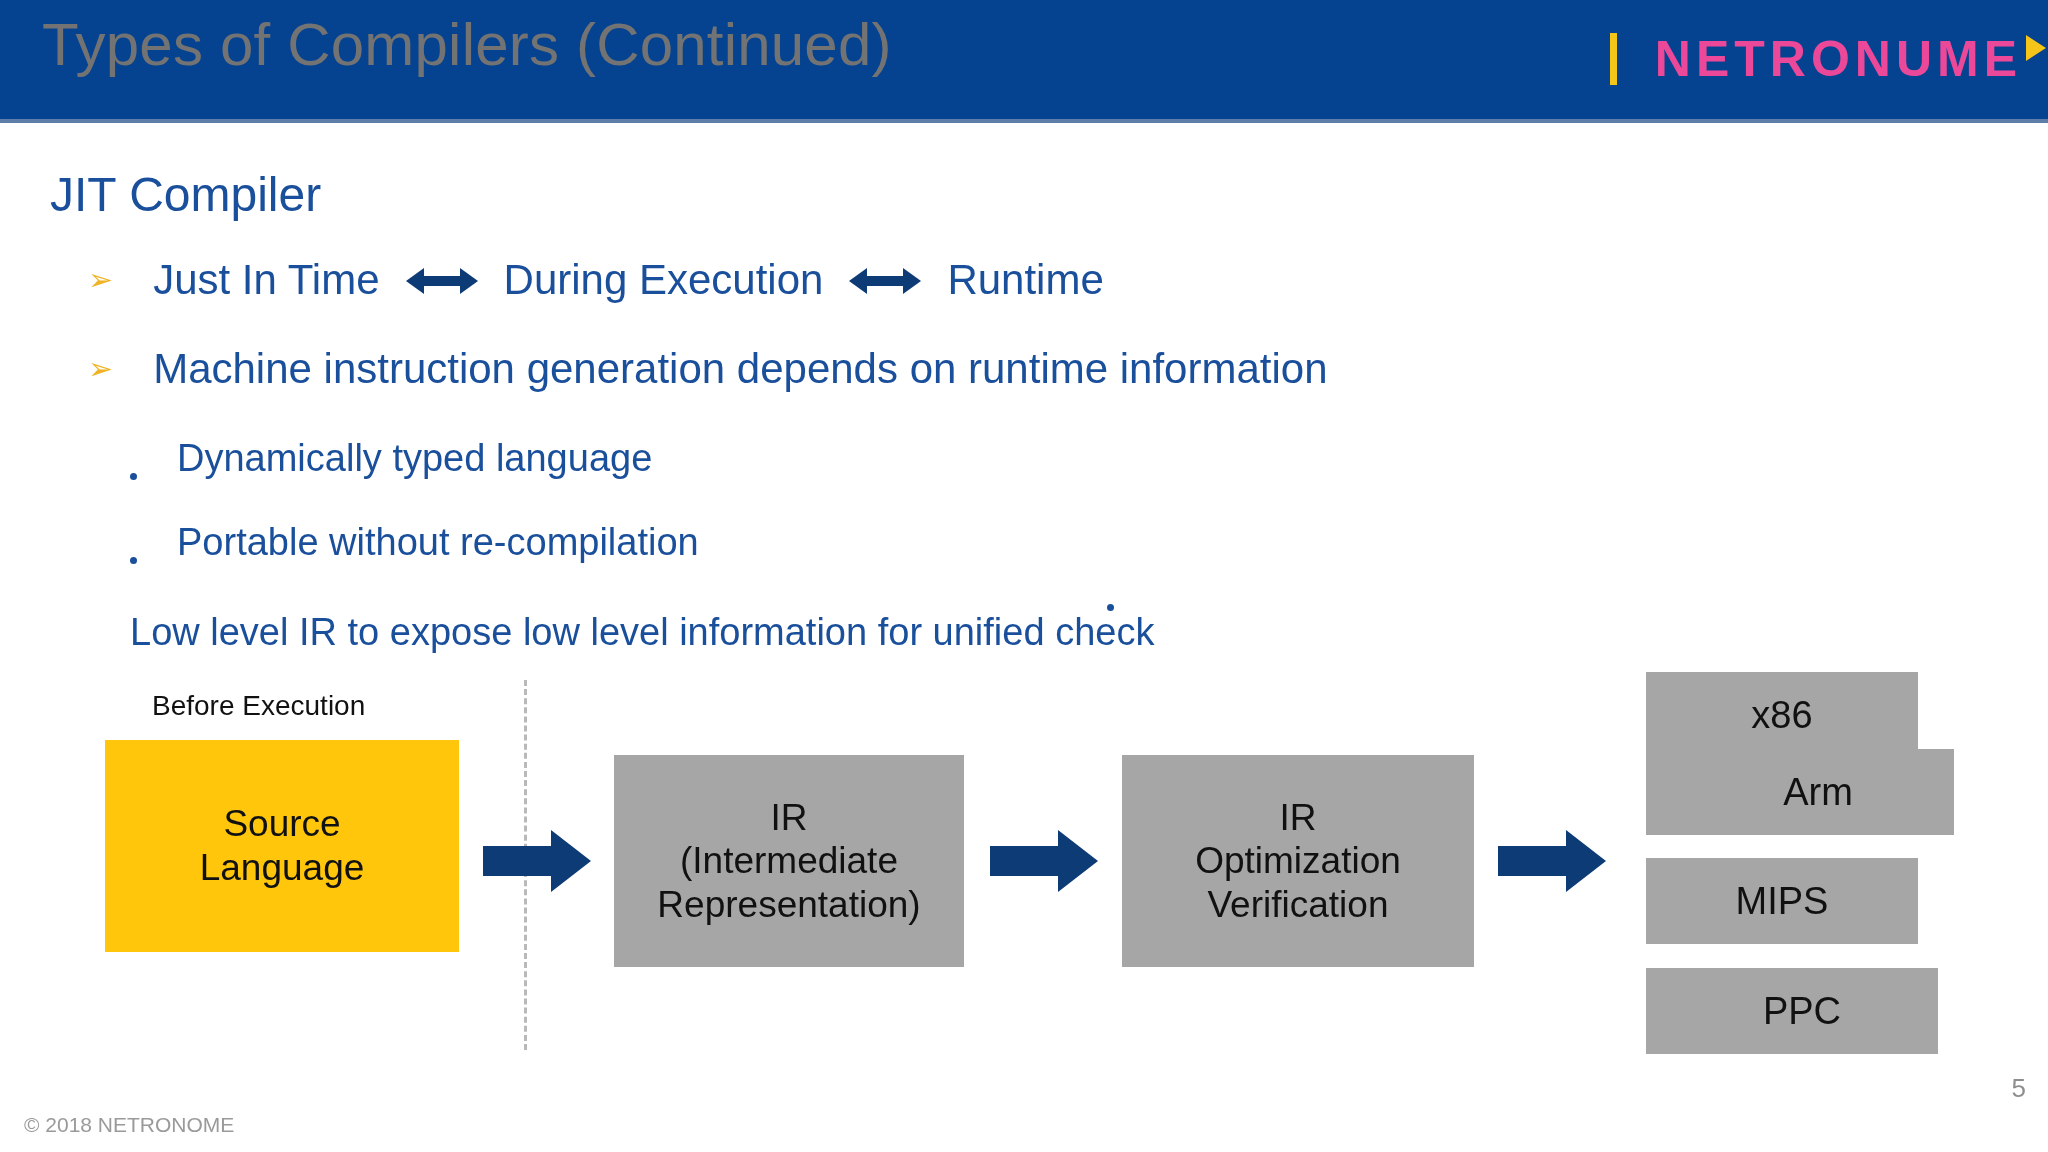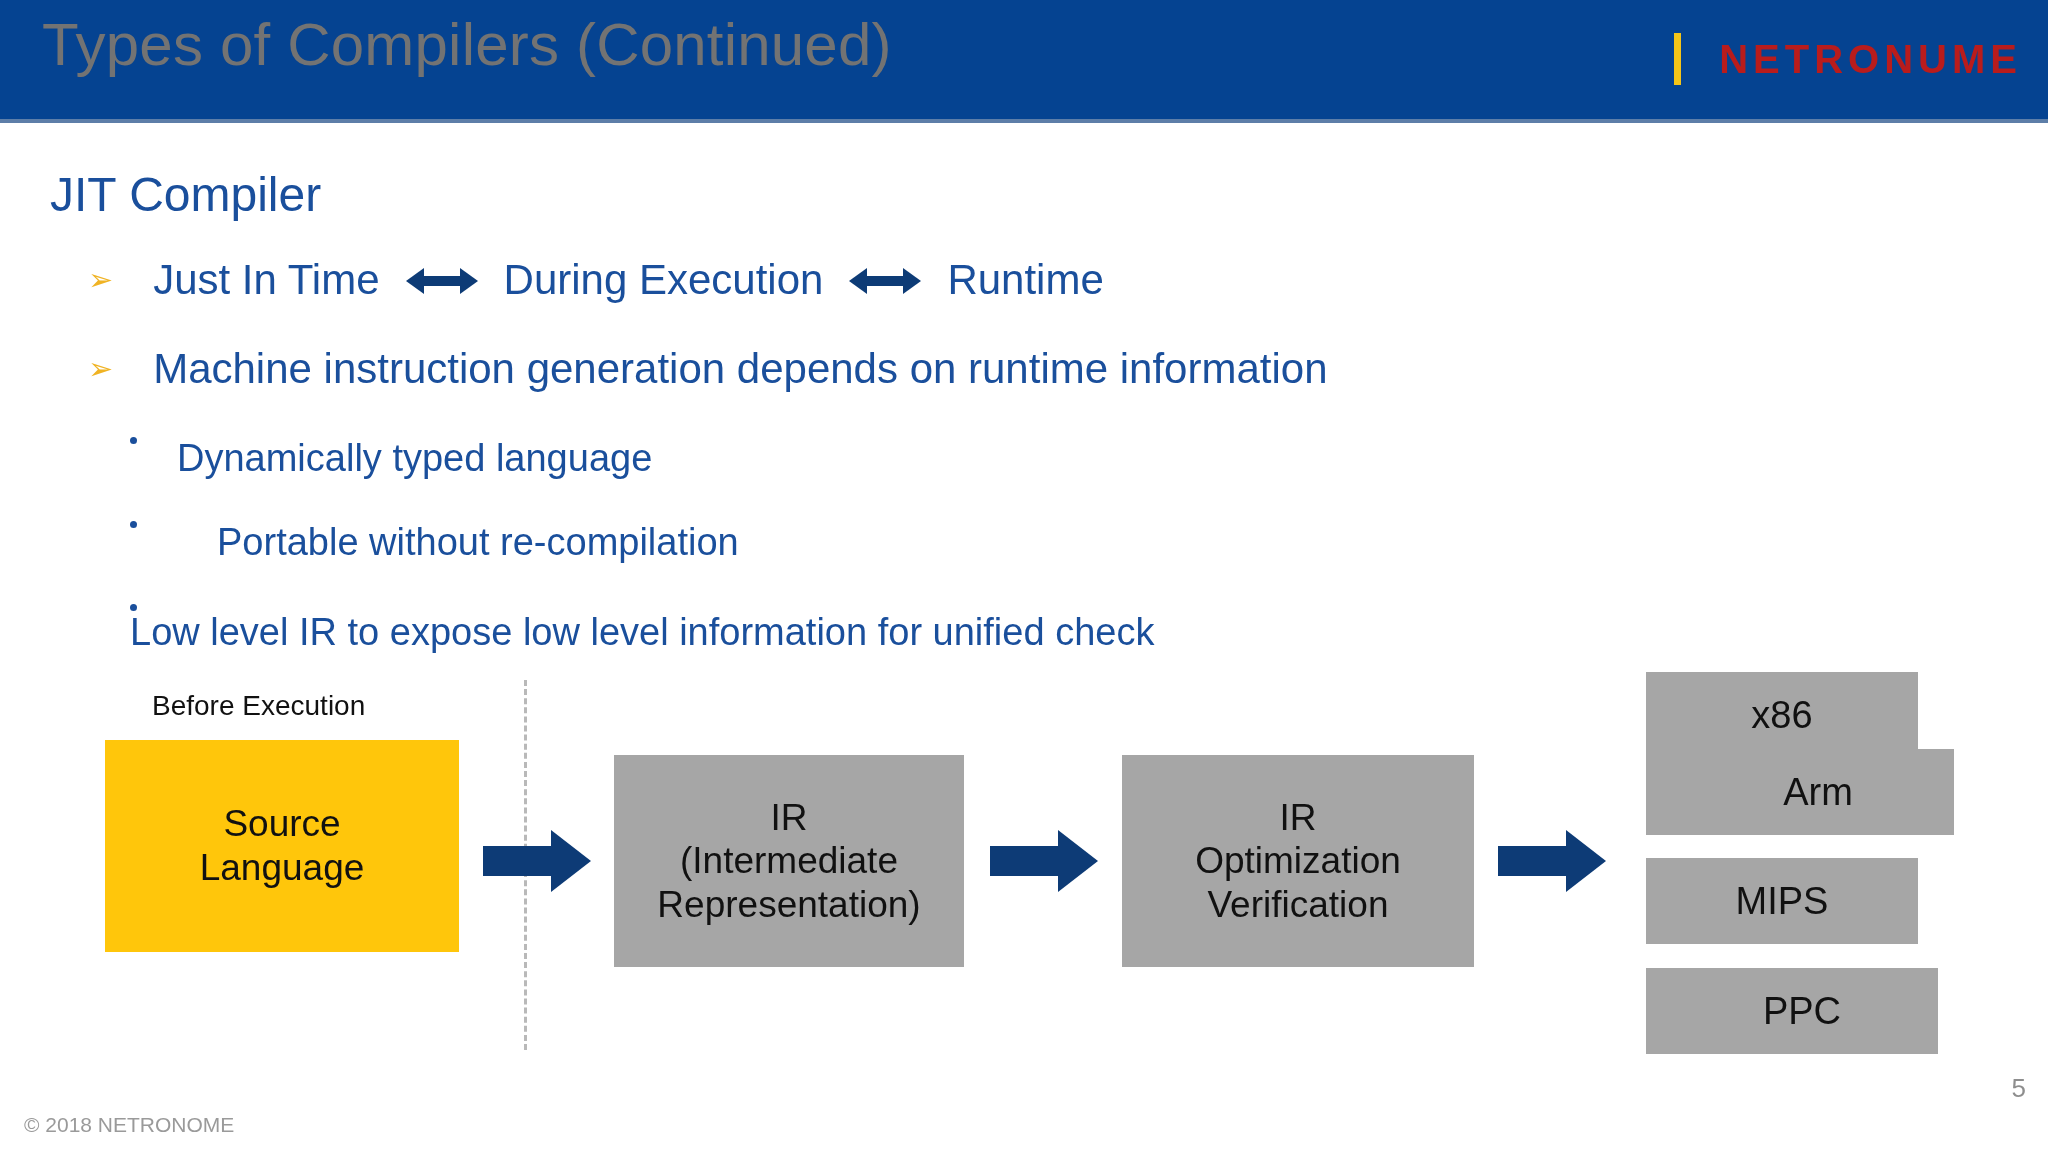--- a/index.html
+++ b/index.html
@@ -31,21 +31,21 @@
   
   .logo{
     position:absolute;right:26px;top:28px;
     display:flex;align-items:center;height:62px;
   }
   .logo-bar{
     width:7px;height:52px;background:#f5c518;margin-right:38px;
   }
   .logo-word{
     position:relative;
-    font-size:40px;letter-spacing:5px;color:#b91c1c;font-weight:700;
+    font-size:50px;letter-spacing:5px;color:#ec4899;font-weight:700;
     line-height:52px;white-space:nowrap;
   }
   .logo-tri{
     position:absolute;
     width:0;height:0;
     border-top:13px solid transparent;
     border-bottom:13px solid transparent;
     border-left:20px solid #f5c518;
     left:371px;top:2px;
   }
@@ -59,21 +59,21 @@
     position:absolute;left:88px;
     display:flex;align-items:baseline;
     font-size:42px;color:#1a4f9c;white-space:nowrap;
   }
   .arrowhead{
     color:#f0b323;font-size:30px;margin-right:40px;line-height:1;
     transform:translateY(-4px);
   }
   .bullet-l2{
     position:absolute;left:130px;
-    display:flex;align-items:flex-start;
+    display:flex;align-items:flex-end;
     font-size:38px;color:#1a4f9c;white-space:nowrap;
   }
   .dot{
     width:7px;height:7px;border-radius:50%;background:#1a4f9c;
     margin-right:40px;flex:0 0 auto;
   }
 
   
   .dbl-arrow{
     display:inline-block;position:relative;width:72px;height:26px;
@@ -192,21 +192,21 @@
 
   <div class="bullet-l1" style="top:345px;">
     <span class="arrowhead">➢</span>
     <span>Machine instruction generation depends on runtime information</span>
   </div>
 
   <div class="bullet-l2" style="top:437px;">
     <span class="dot"></span>
     <span>Dynamically typed language</span>
   </div>
-  <div class="bullet-l2" style="top:521px;gap:40px;">
+  <div class="bullet-l2" style="top:521px;">
     <span class="dot"></span>
     <span>Portable without re-compilation</span>
   </div>
   <div class="bullet-l2" style="top:604px;flex-direction:column;">
     <span class="dot"></span>
     <span>Low level IR to expose low level information for unified check</span>
   </div>
 
   <div class="label-before">Before Execution</div>
   <div class="divider"></div>

